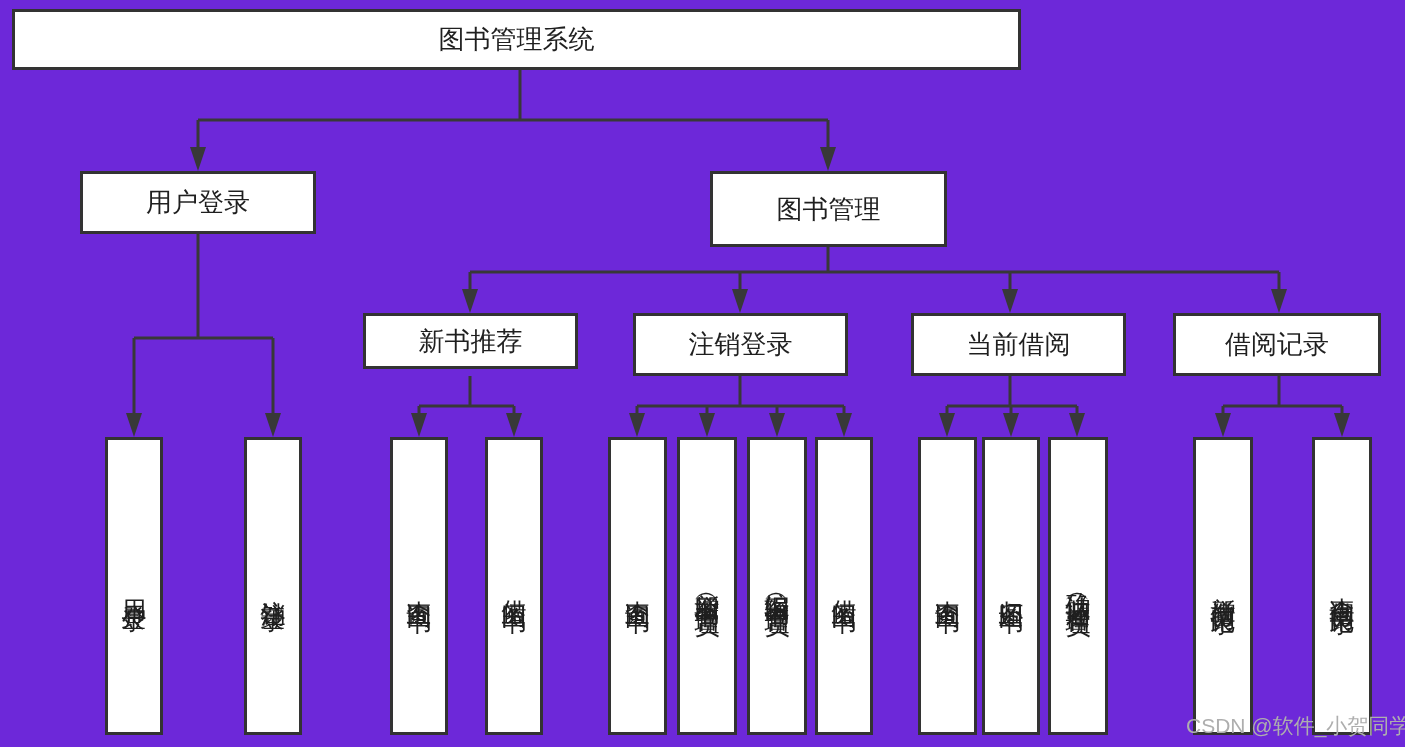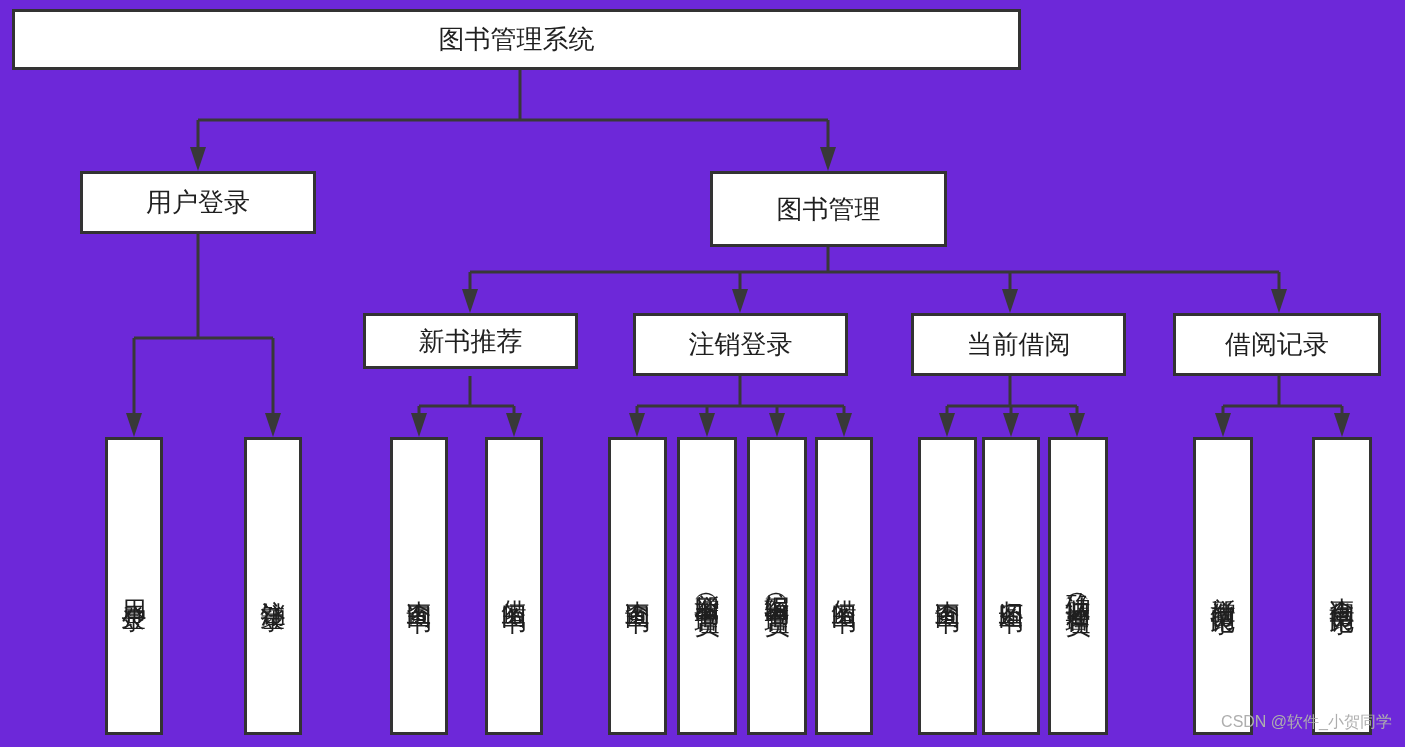--- a/index.html
+++ b/index.html
@@ -45,21 +45,21 @@
     letter-spacing: 3px;
     color: #1f1f1f;
     line-height: 1;
   }
   .watermark {
     position: absolute;
     left: 1186px;
     top: 712px;
     width: 206px;
     text-align: right;
-    font-size: 16px;
+    font-size: 21px;
     color: #aeaeae;
     white-space: nowrap;
     z-index: 5;
   }
 </style>
 </head>
 <body>
 
 <div class="stage">
 

